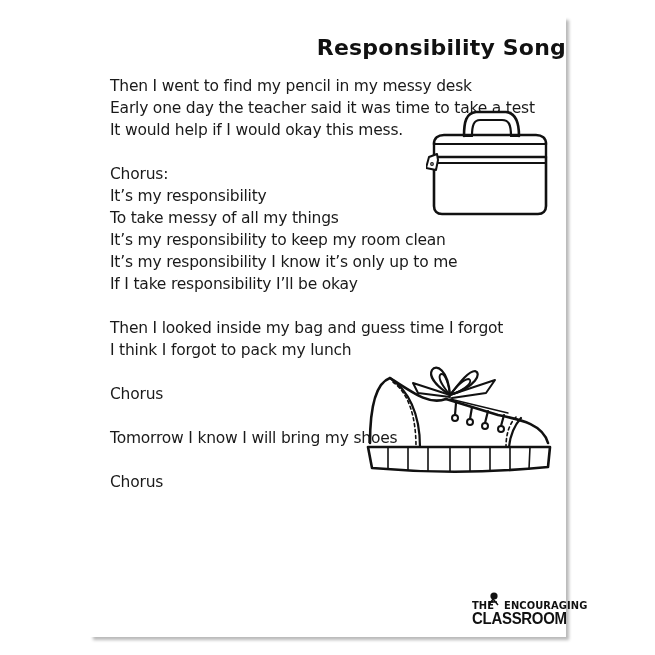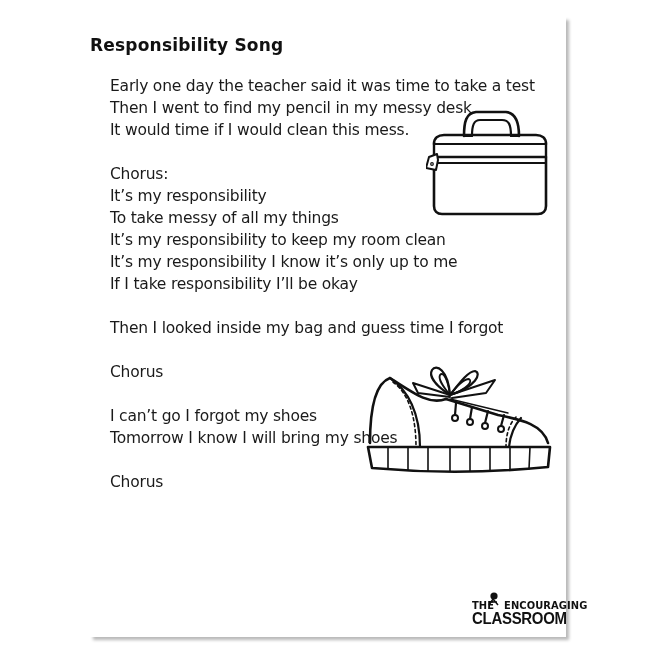--- a/index.html
+++ b/index.html
@@ -21,24 +21,24 @@
     width: 476px;
     height: 620px;
     background: #ffffff;
     box-shadow: 3px 3px 3px rgba(0,0,0,0.28);
   }
   .title {
     position: absolute;
     left: 0;
     right: 0;
     top: 18px;
-    text-align: left;
+    text-align: right;
     font-family: "DejaVu Sans", sans-serif;
     font-weight: bold;
-    font-size: 17px;
+    font-size: 22px;
     color: #111111;
     letter-spacing: 0.2px;
   }
   .lyrics {
     position: absolute;
     left: 20px;
     top: 58px;
     width: 460px;
   }
   .line {
@@ -109,36 +109,36 @@
     height: 14px;
   }
 </style>
 </head>
 <body>
 
 <div class="paper">
   <div class="title">Responsibility Song</div>
 
   <div class="lyrics">
+    <div class="line">Then I went to find my pencil in my messy desk</div>
     <div class="line">Early one day the teacher said it was time to take a test</div>
-    <div class="line">Then I went to find my pencil in my messy desk</div>
-    <div class="line">It would time if I would clean this mess.</div>
+    <div class="line">It would help if I would okay this mess.</div>
     <div class="blank"></div>
     <div class="line">Chorus:</div>
     <div class="line">It’s my responsibility</div>
     <div class="line">To take messy of all my things</div>
     <div class="line">It’s my responsibility to keep my room clean</div>
     <div class="line">It’s my responsibility I know it’s only up to me</div>
     <div class="line">If I take responsibility I’ll be okay</div>
     <div class="blank"></div>
     <div class="line">Then I looked inside my bag and guess time I forgot</div>
+    <div class="line">I think I forgot to pack my lunch</div>
     <div class="blank"></div>
     <div class="line">Chorus</div>
     <div class="blank"></div>
-    <div class="line">I can’t go I forgot my shoes</div>
     <div class="line">Tomorrow I know I will bring my shoes</div>
     <div class="blank"></div>
     <div class="line">Chorus</div>
   </div>
 
   <svg class="bag" viewBox="0 0 128 106" fill="none" stroke="#111" stroke-linecap="round" stroke-linejoin="round">
 
     <path d="M38 26 C38 12 40 3 50 2 L80 2 C90 3 93 12 93 26" stroke-width="2.6"></path>
 
     <path d="M46 26 C46 15 48 10 54 10 L76 10 C83 10 85 15 85 26" stroke-width="2.2"></path>

